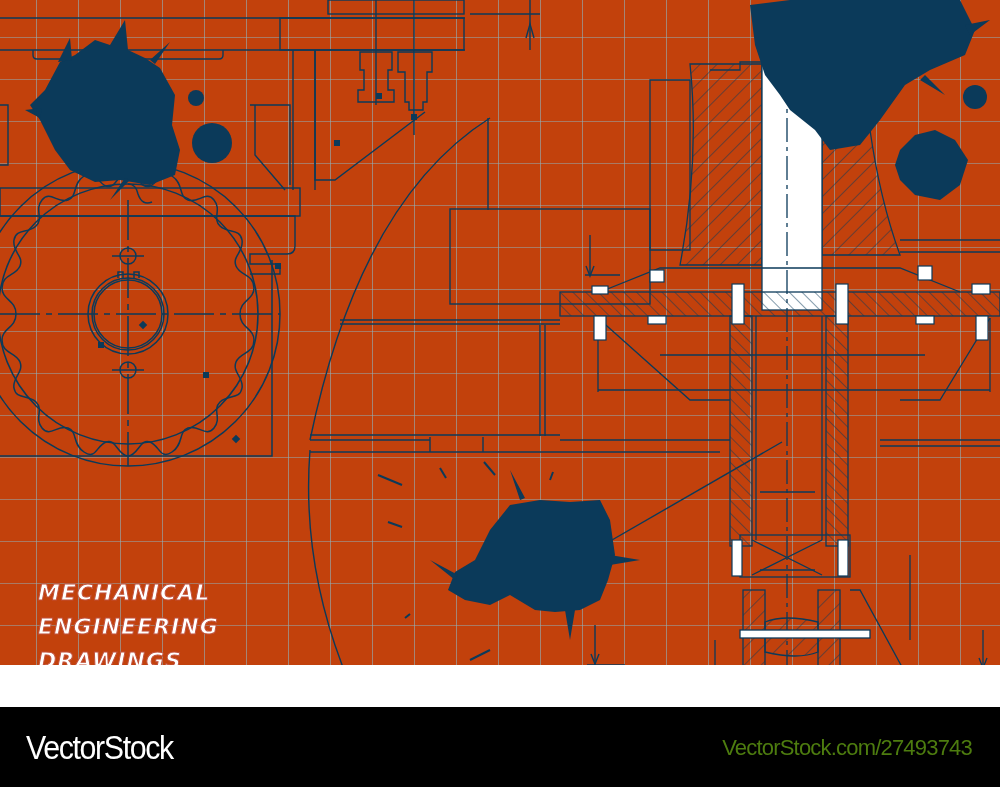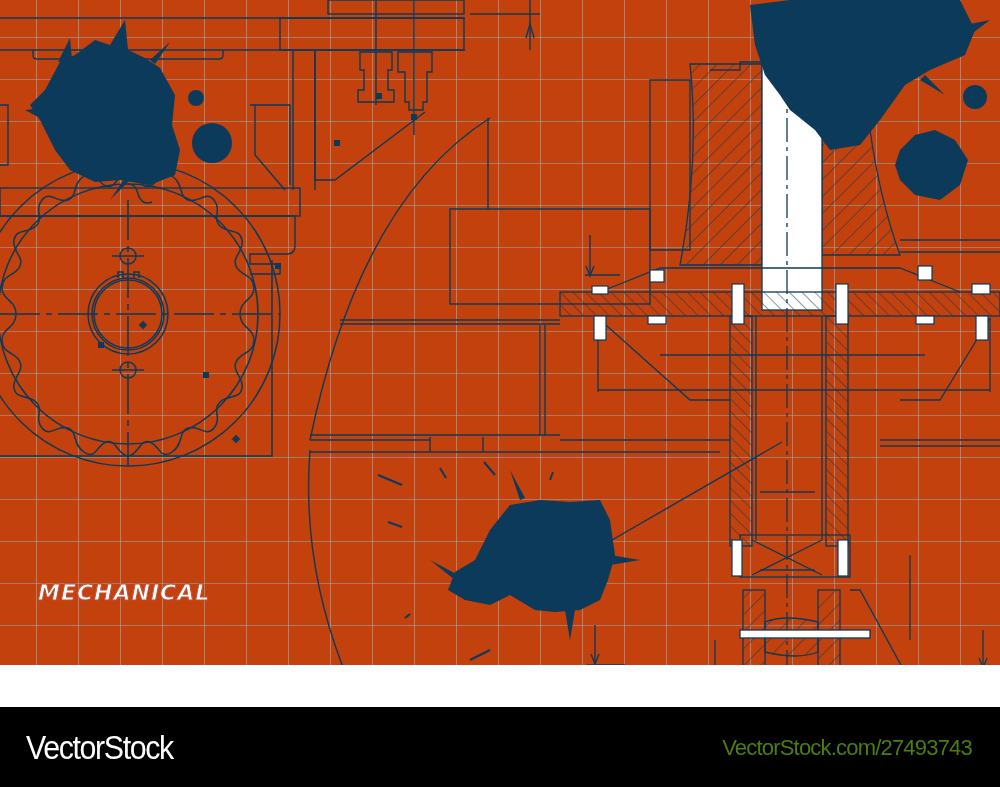--- a/index.html
+++ b/index.html
@@ -193,19 +193,21 @@
     <line x1="440" y1="468" x2="446" y2="478"></line>
     <line x1="484" y1="462" x2="495" y2="475"></line>
     <line x1="405" y1="618" x2="410" y2="614"></line>
     <line x1="470" y1="660" x2="490" y2="650"></line>
     <line x1="553" y1="472" x2="550" y2="480"></line>
   </g>
 </svg>
 
 <div class="title-wrap">
   <div class="title-line">MECHANICAL</div>
+  <div class="title-line">ENGINEERING</div>
+  <div class="title-line">DRAWINGS</div>
 </div>
 </div>
 
 <div id="footer">
   <div class="brand">VectorStock</div>
   <div class="ref">VectorStock.com/27493743</div>
 </div>
 
 </body></html>

